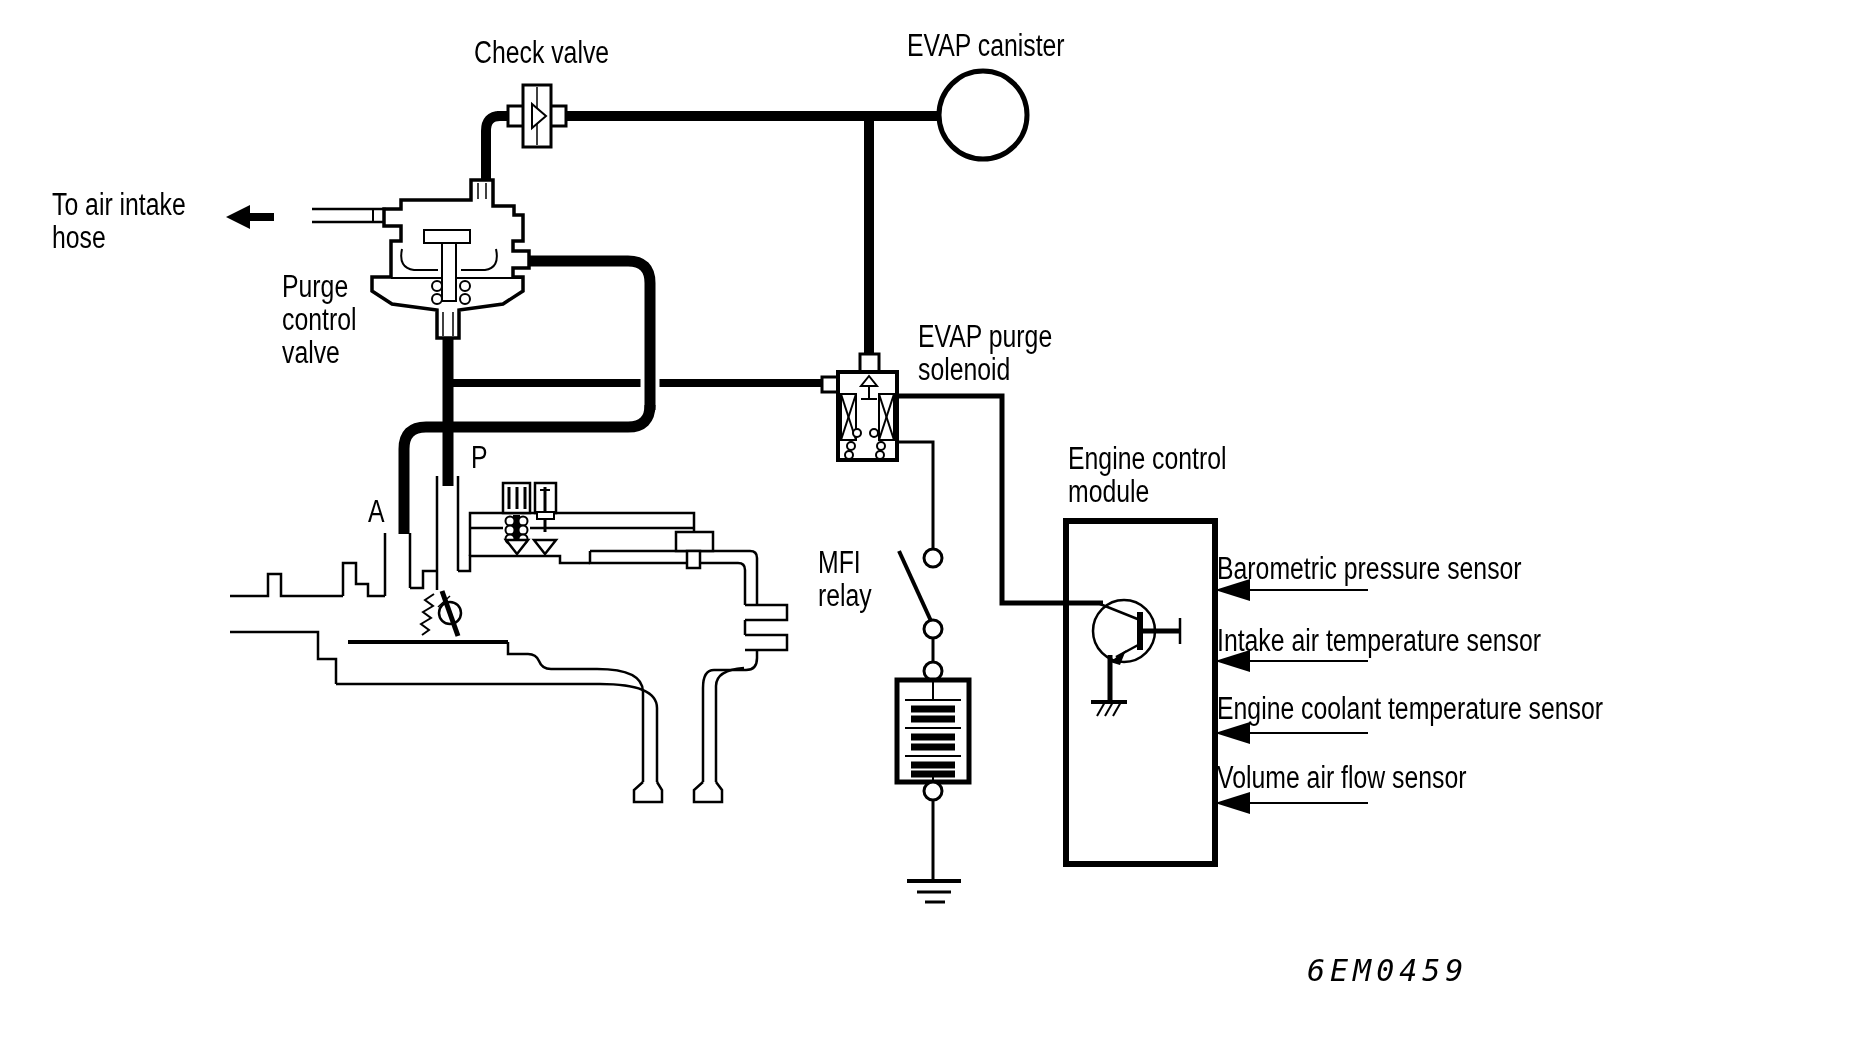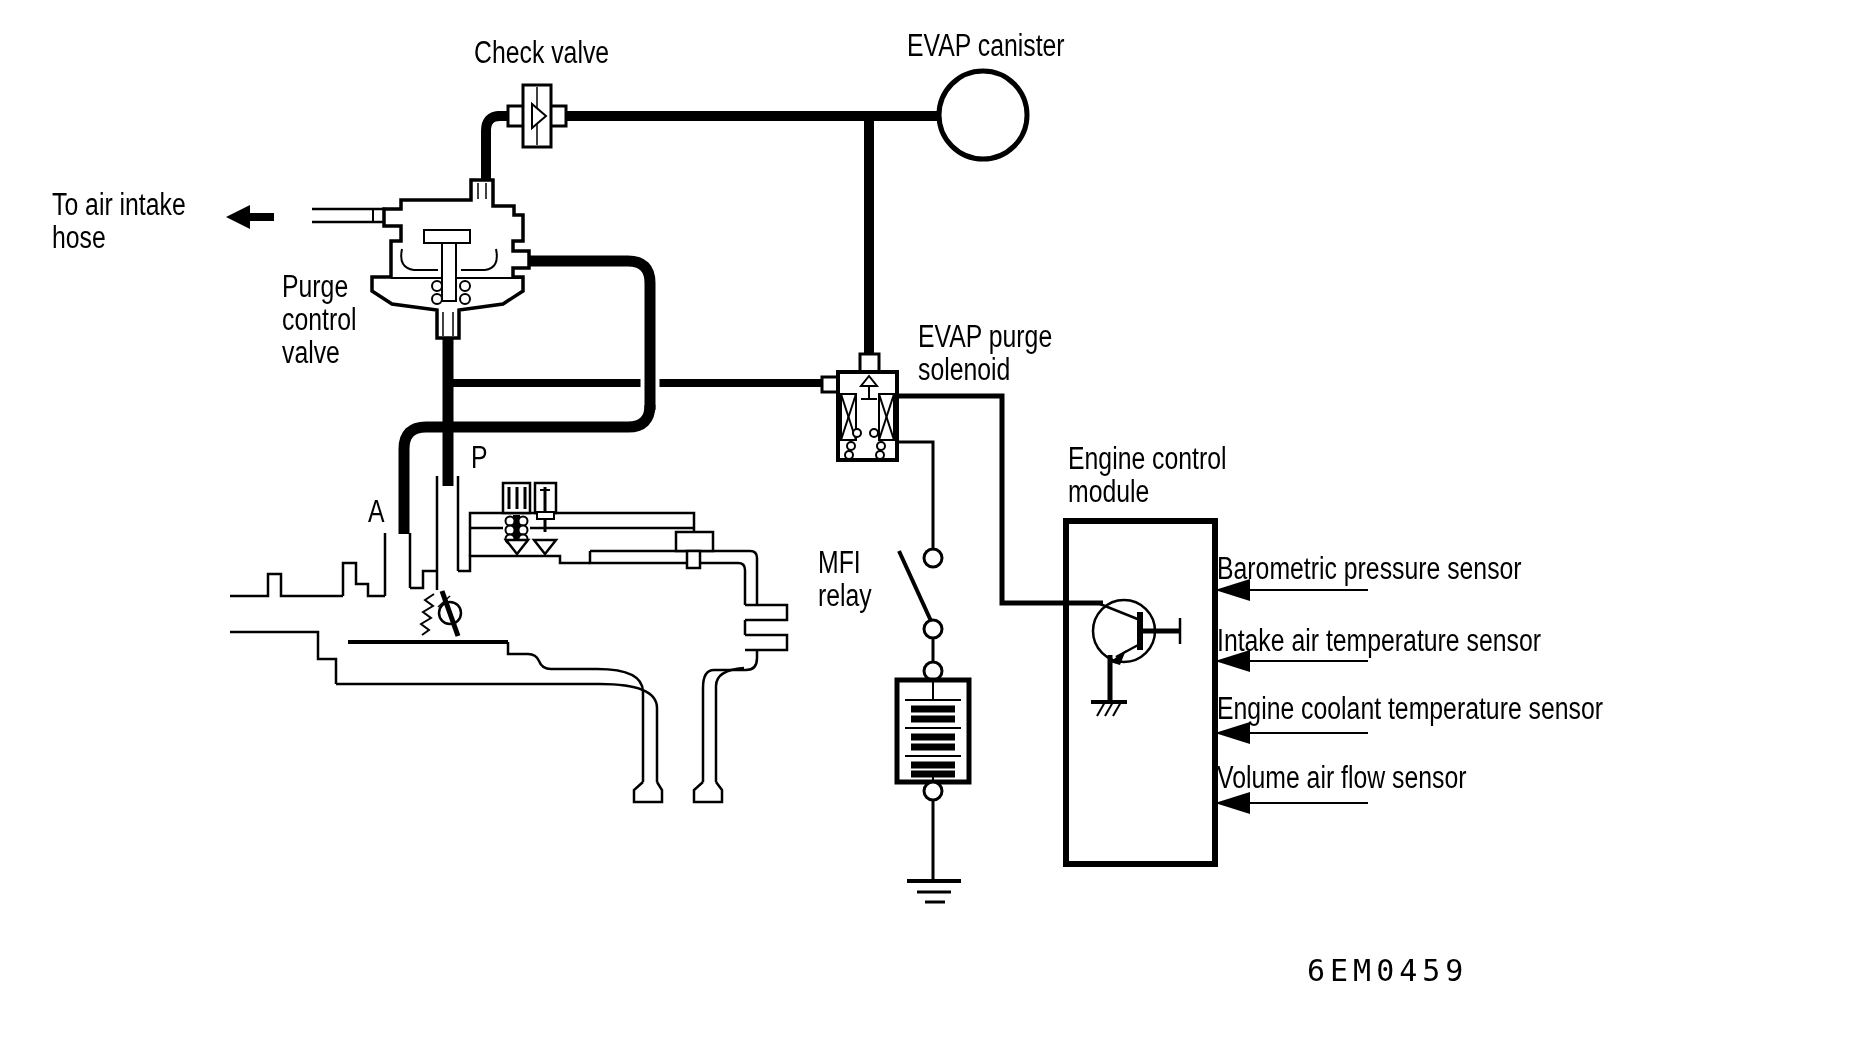--- a/index.html
+++ b/index.html
@@ -12,21 +12,21 @@
   .lbl {
     position:absolute; color:#000;
     font-family:"Liberation Sans", sans-serif;
     font-size:31px; line-height:33px;
     transform:scaleX(0.8); transform-origin:0 0;
     white-space:pre; letter-spacing:0px;
   }
   .pn {
     position:absolute; color:#000;
     font-family:"DejaVu Sans Mono", monospace;
-    font-size:30px; letter-spacing:5px; white-space:pre;
+    font-size:30px; letter-spacing:5px; white-space:pre;font-style:italic;
   }
 </style>
 </head>
 <body>
 
 <div class="stage">
 
   <svg class="diagram-svg" width="1864" height="1050" viewBox="0 0 1864 1050">
 
     <g stroke="#000" fill="none">

